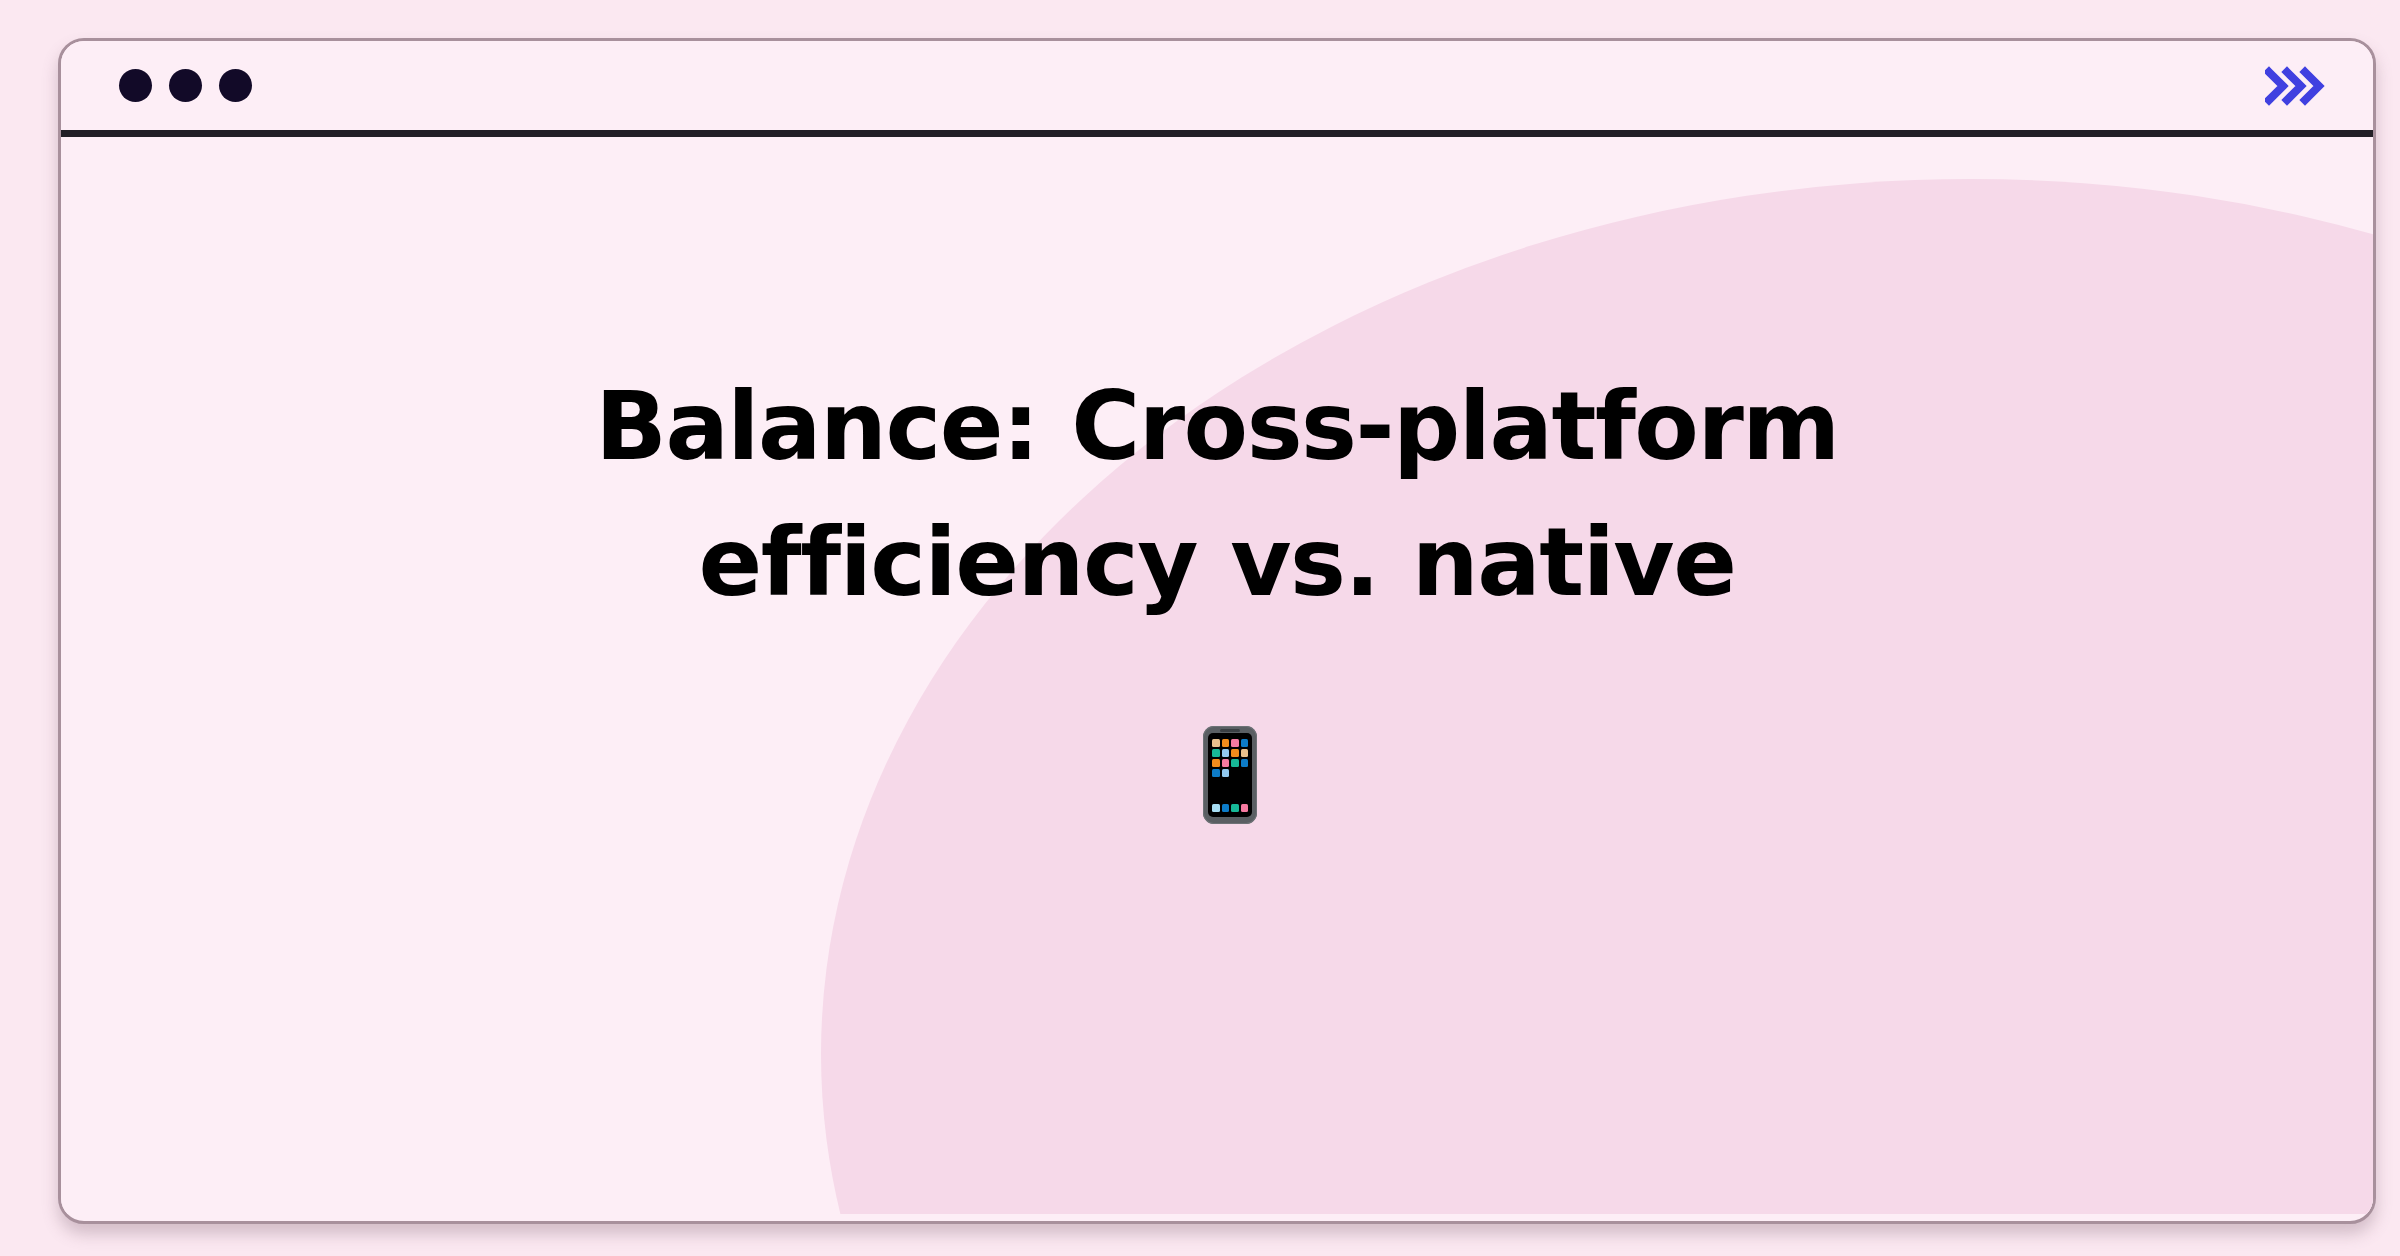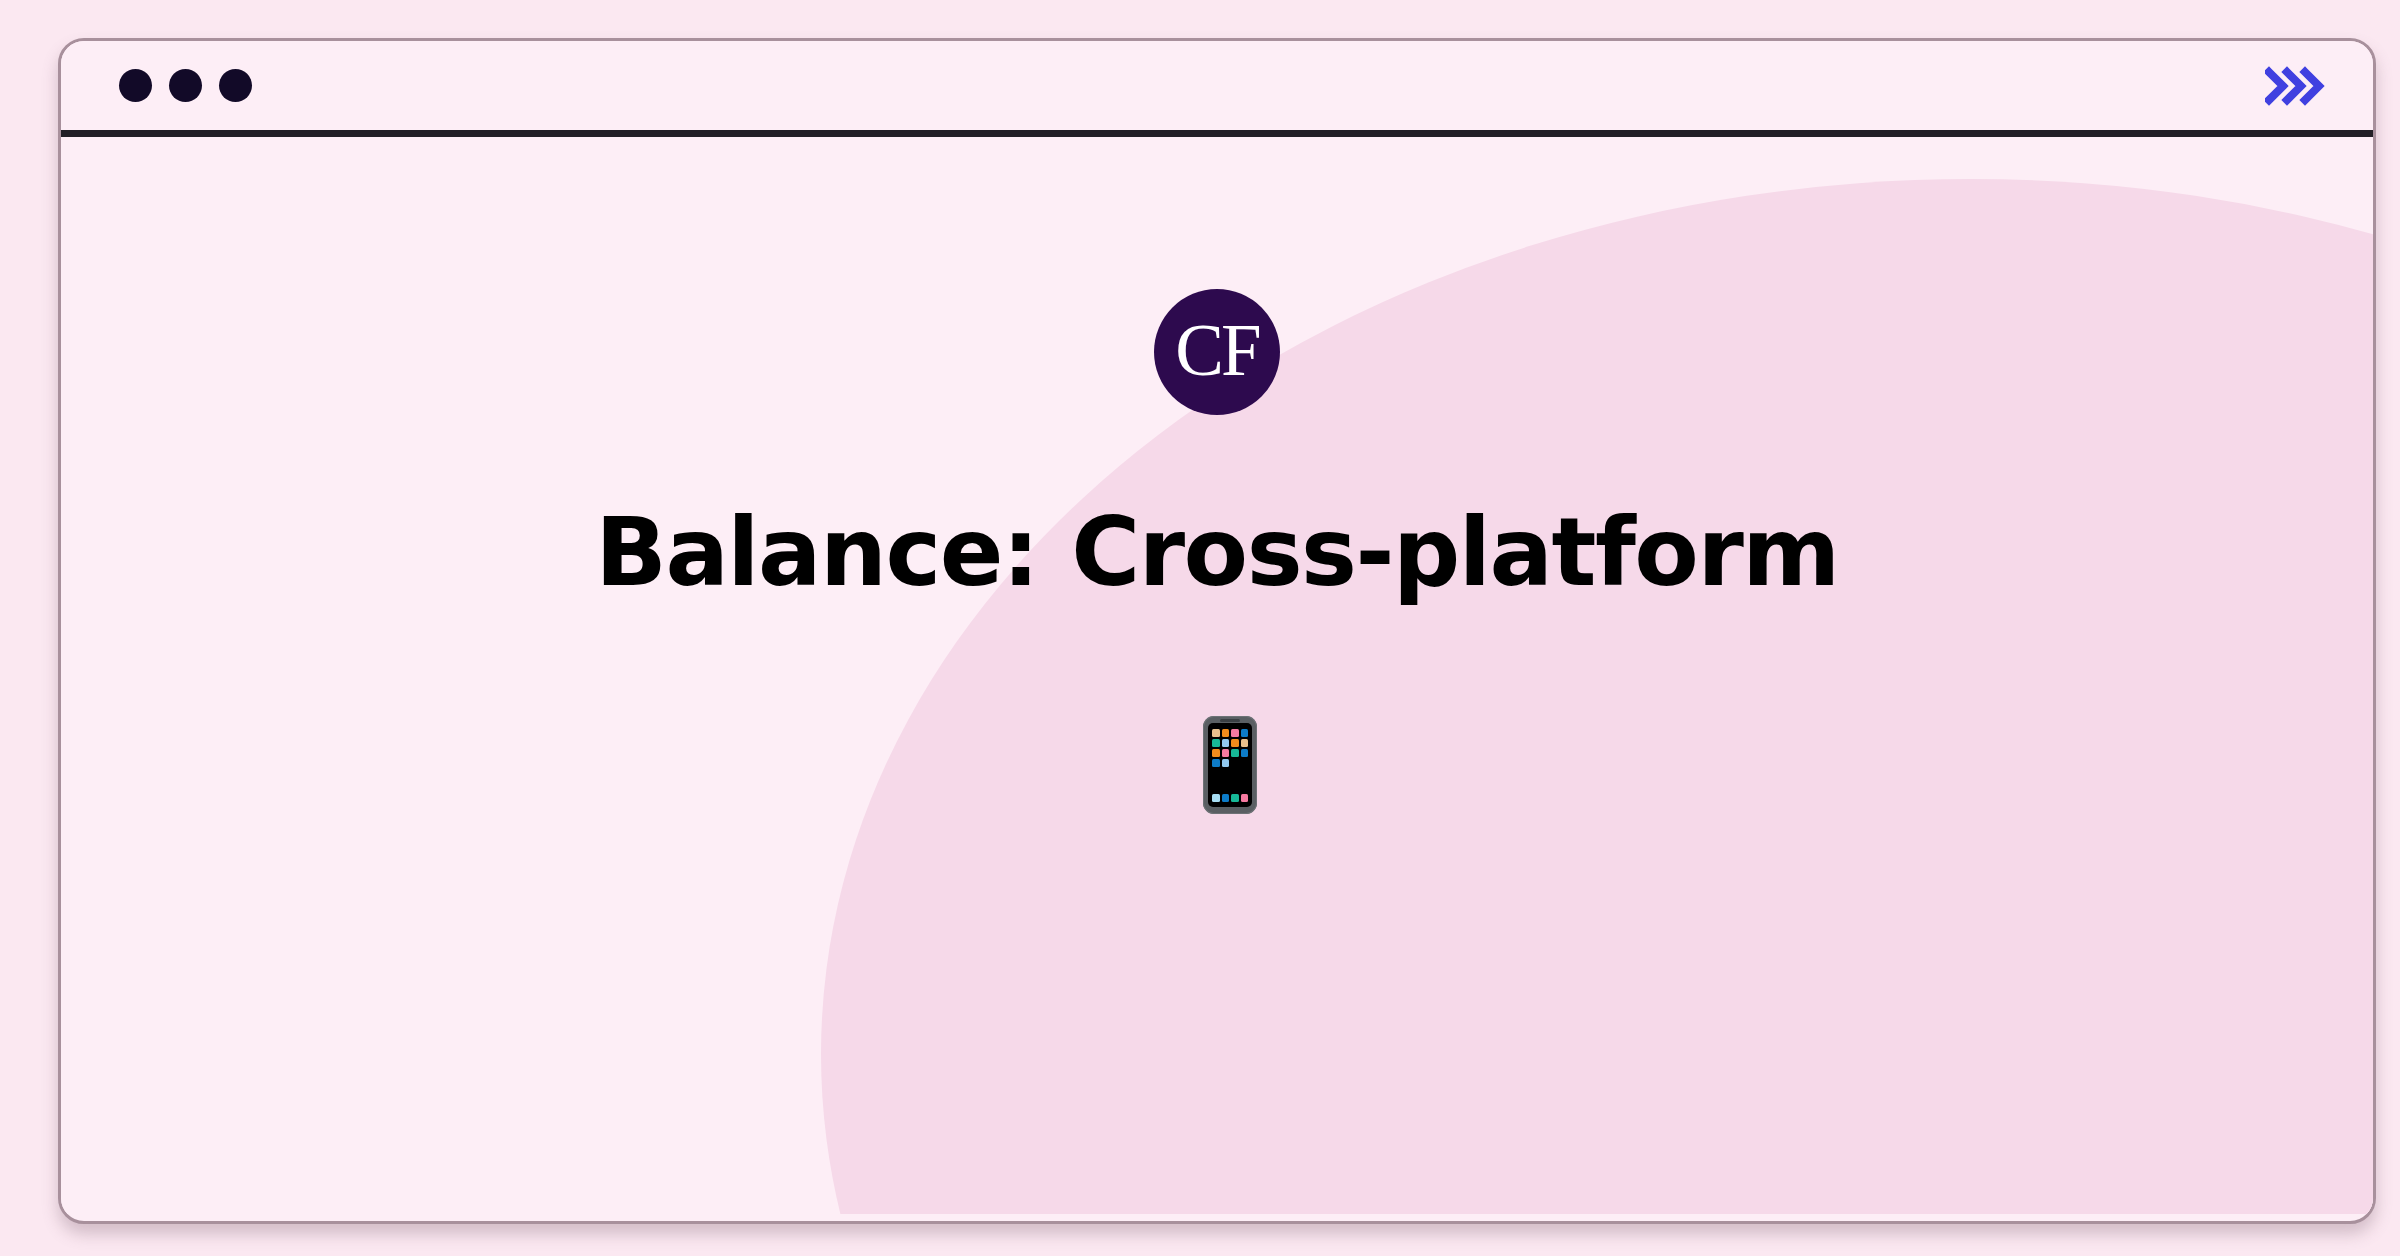--- a/index.html
+++ b/index.html
@@ -209,26 +209,24 @@
     </div>
 
   </div>
 
   <div class="content">
 
     <div class="deco-blob"></div>
 
     <div class="slide-inner">
 
-      <div class="logo-badge">
-        <span class="logo-text">CF</span>
-      </div>
 
       <div class="headline">
         <div>Balance: Cross-platform</div>
+        <div>efficiency vs. native</div>
         <div>
           <span class="phone-glyph">
             <span class="notch"></span>
             <span class="screen">
               <span class="app-grid">
                   <i style="background: rgb(232, 192, 141);"></i>
                   <i style="background: rgb(242, 140, 28);"></i>
                   <i style="background: rgb(245, 122, 160);"></i>
                   <i style="background: rgb(13, 124, 200);"></i>
                   <i style="background: rgb(23, 184, 151);"></i>

